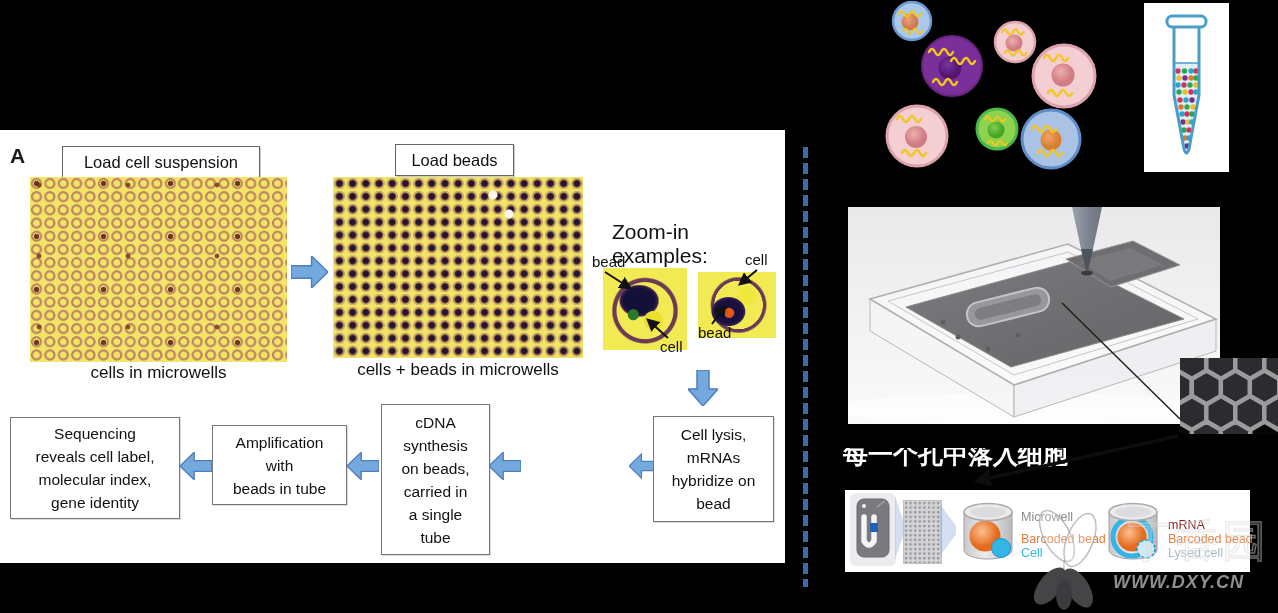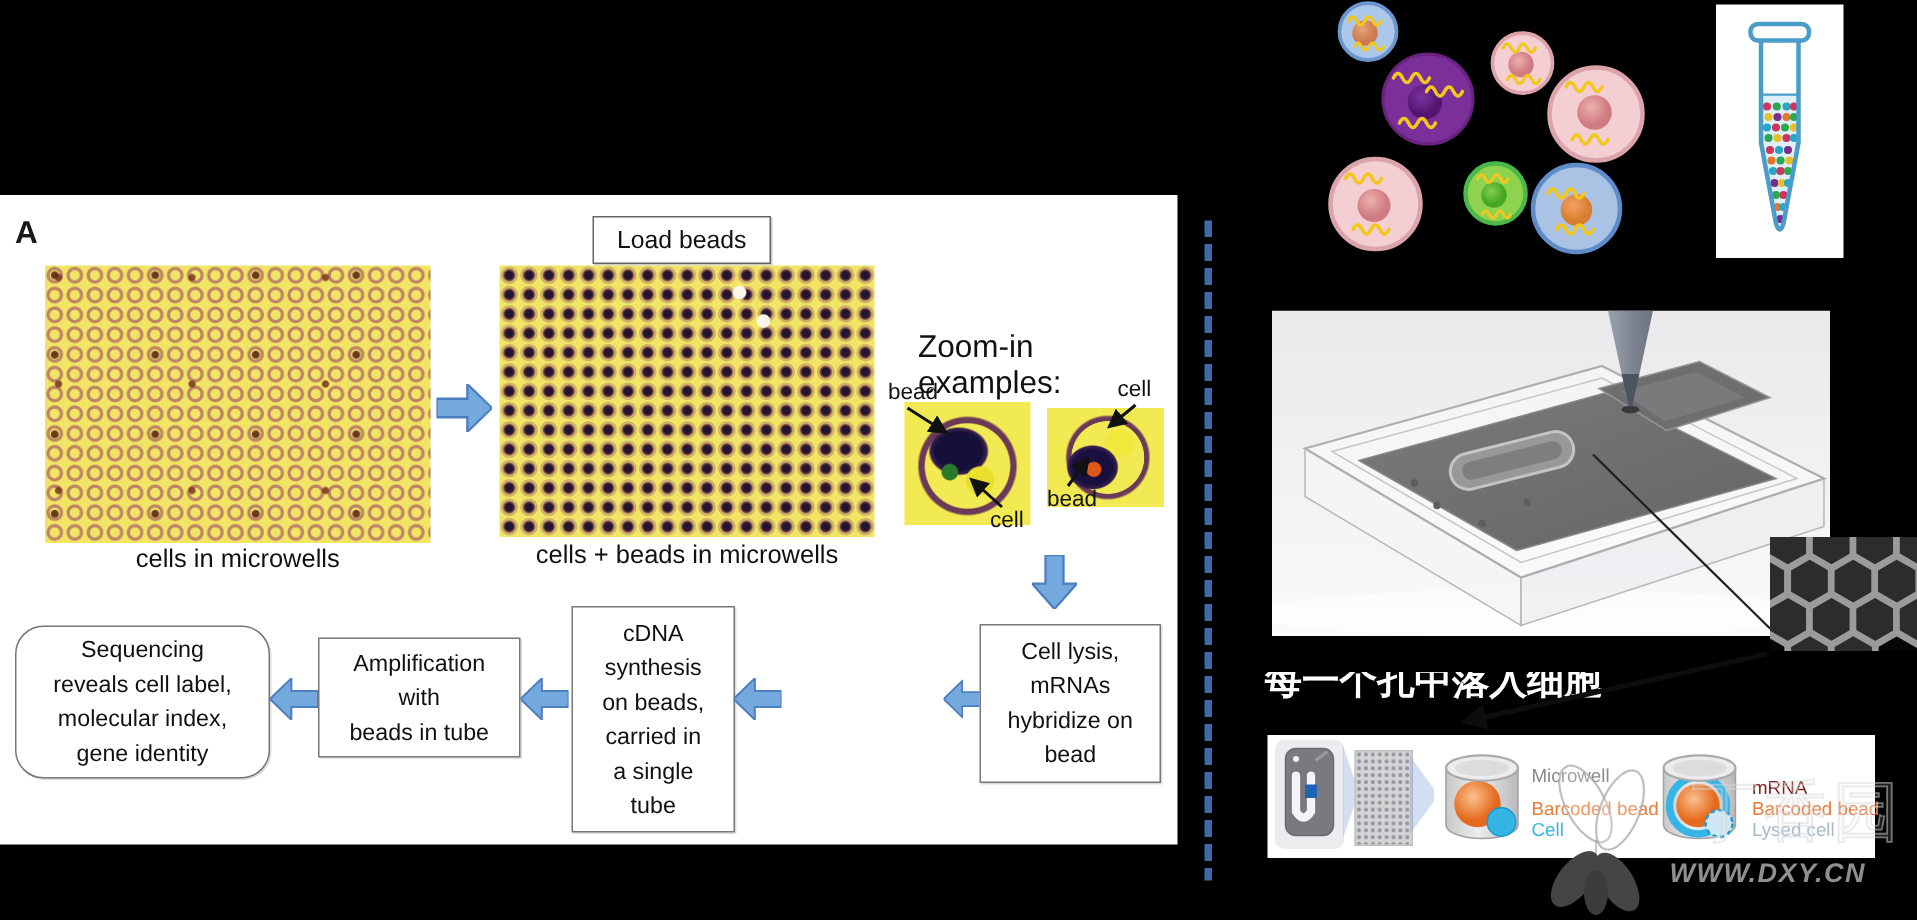--- a/index.html
+++ b/index.html
@@ -75,20 +75,21 @@
             color:rgba(230,230,230,0.12);-webkit-text-stroke:1.2px rgba(215,215,215,0.5);white-space:nowrap;}
 </style>
 </head>
 <body>
 
 <div id="stage">
 
   <div id="panel" class="abs">
     <div class="abs a-label">A</div>
 
+    <div class="abs tbox" style="left:62px;top:16px;width:196px;height:30px;">Load cell suspension</div>
     <div class="abs tbox" style="left:395px;top:14px;width:117px;height:30px;">Load beads</div>
 
     <div id="array1" class="abs array"></div>
     <div id="array2" class="abs array"></div>
 
     <div class="abs cap" style="left:30px;top:233px;width:257px;">cells in microwells</div>
     <div class="abs cap" style="left:333px;top:230px;width:250px;">cells + beads in microwells</div>
 
     <svg class="abs" style="left:291px;top:126px;" width="37" height="32" viewBox="0 0 36 31">
       <polygon points="36,15.5 20,0 20,9.5 0,9.5 0,21.5 20,21.5 20,31" fill="#74a9dd" stroke="#4d7ebf" stroke-width="1.5"></polygon>
@@ -113,21 +114,21 @@
       <line x1="17" y1="24" x2="42" y2="40" stroke="#111" stroke-width="2" marker-end="url(#ah2)"></line>
       <line x1="80" y1="90" x2="60" y2="72" stroke="#111" stroke-width="2" marker-end="url(#ah2)"></line>
       <line x1="169" y1="22" x2="152" y2="36" stroke="#111" stroke-width="2" marker-end="url(#ah2)"></line>
       <line x1="124" y1="76" x2="137" y2="58" stroke="#111" stroke-width="2" marker-end="url(#ah2)"></line>
     </svg>
 
     <svg class="abs" style="left:688px;top:240px;" width="30" height="36" viewBox="0 0 30 36">
       <polygon points="15,36 0,19 9,19 9,0 21,0 21,19 30,19" fill="#74a9dd" stroke="#4d7ebf" stroke-width="1.5"></polygon>
     </svg>
 
-    <div class="abs step" style="left:10px;top:287px;width:168px;height:100px;border-radius:19px;">Sequencing
+    <div class="abs step" style="left:10px;top:287px;width:168px;height:100px;">Sequencing
 reveals cell label,
 molecular index,
 gene identity</div>
     <svg class="abs" style="left:180px;top:322px;" width="32" height="28" viewBox="0 0 36 31">
       <polygon points="0,15.5 16,0 16,9.5 36,9.5 36,21.5 16,21.5 16,31" fill="#74a9dd" stroke="#4d7ebf" stroke-width="1.5"></polygon>
     </svg>
     <div class="abs step" style="left:212px;top:295px;width:133px;height:78px;">Amplification
 with
 beads in tube</div>
     <svg class="abs" style="left:347px;top:322px;" width="32" height="28" viewBox="0 0 36 31">

